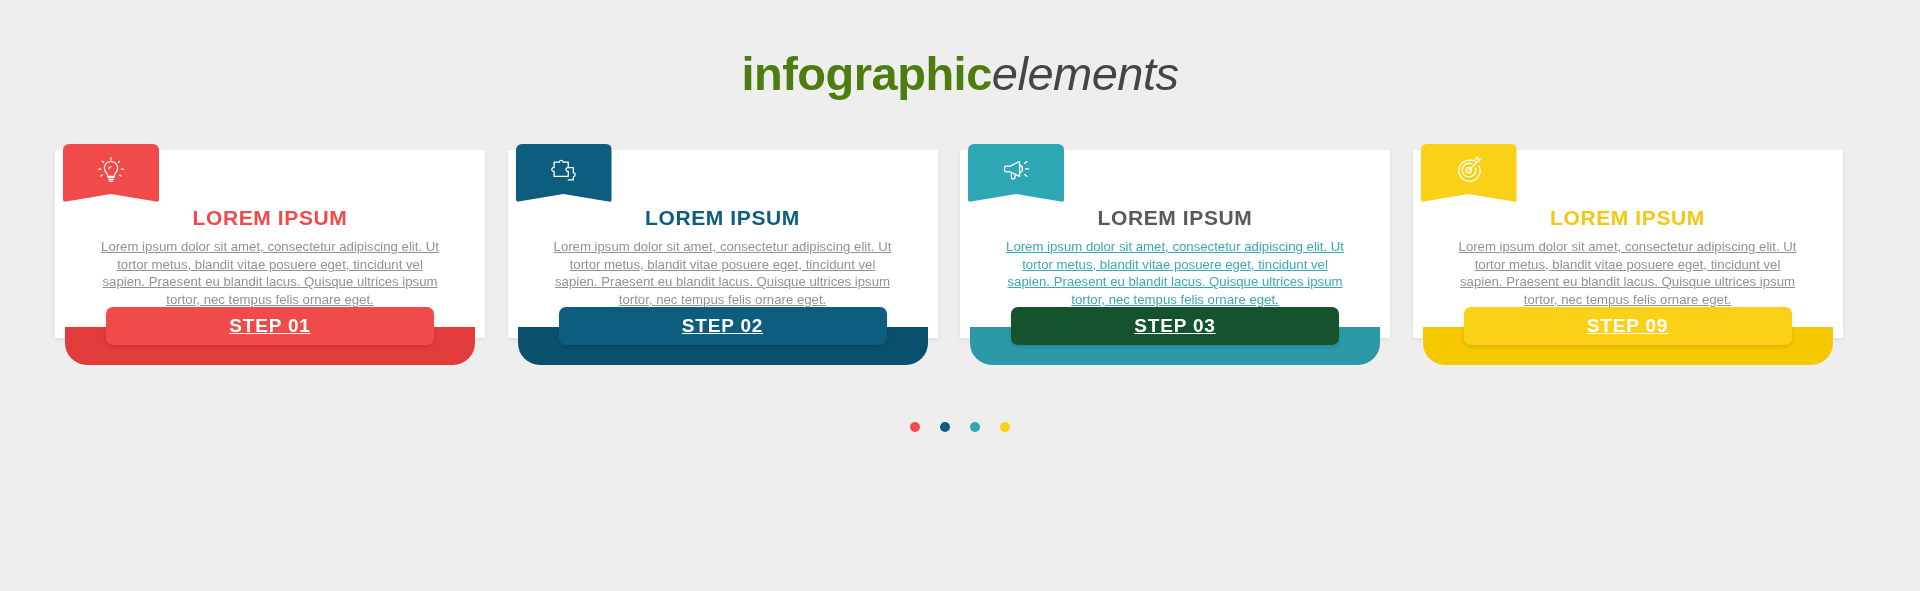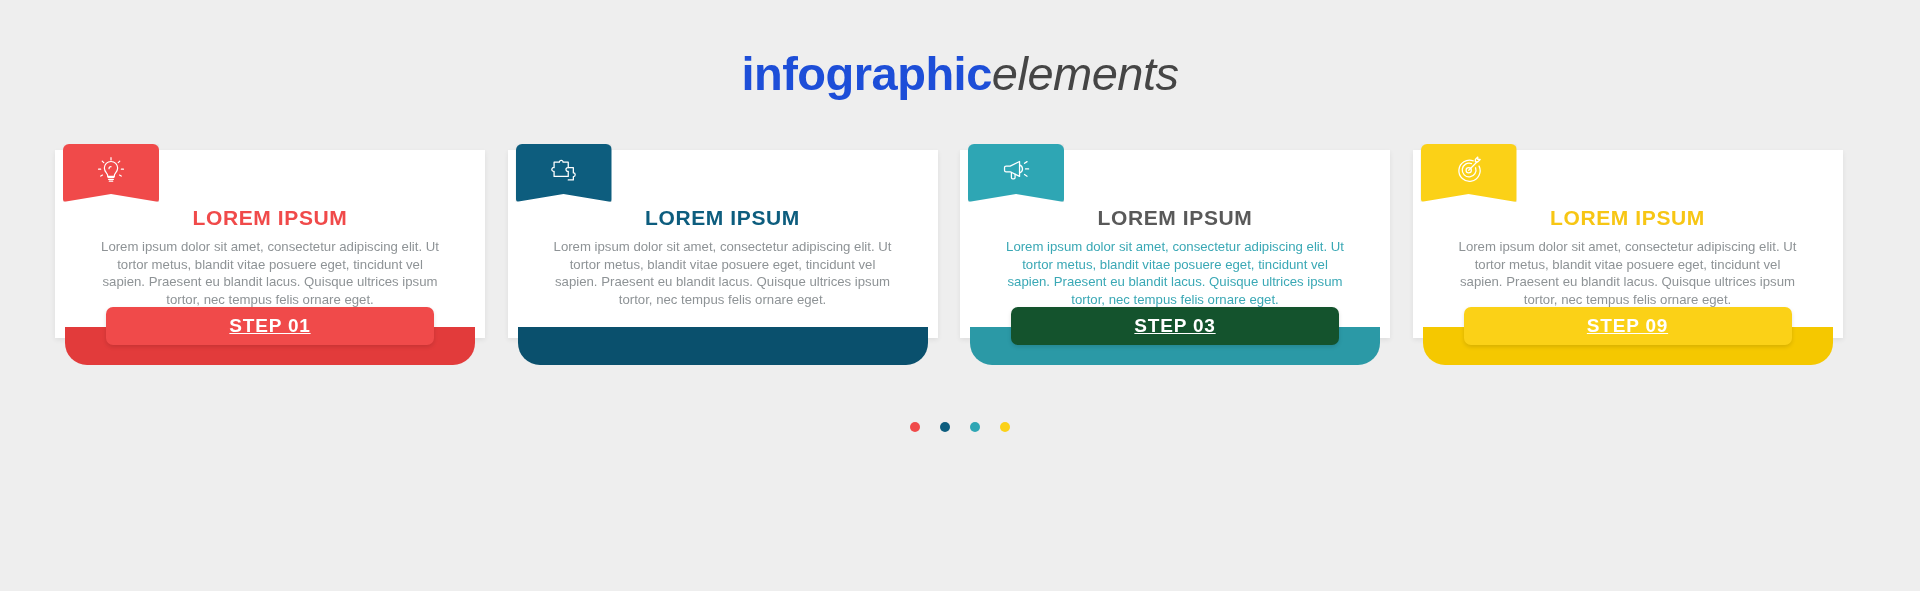--- a/index.html
+++ b/index.html
@@ -12,21 +12,21 @@
     position:relative;
   }
   #stage{position:relative;width:1920px;height:591px;}
 
   
   .title-wrap{
     position:absolute;left:0;top:46px;width:1920px;
     text-align:center;white-space:nowrap;
   }
   .title-bold{
-    font-size:47px;font-weight:bold;color:#1d4ed8;letter-spacing:-0.5px;
+    font-size:47px;font-weight:bold;color:#4d7c0f;letter-spacing:-0.5px;
   }
   .title-italic{
     font-size:47px;font-style:italic;font-weight:400;color:#454545;letter-spacing:-0.5px;
   }
 
   
   .cards{
     position:absolute;left:55px;top:150px;
     width:1810px;height:215px;
     display:flex;justify-content:space-between;
@@ -62,20 +62,21 @@
   .card-head{
     position:absolute;left:0;top:56px;width:430px;
     text-align:center;
     font-size:21px;font-weight:bold;letter-spacing:0.6px;
   }
   .card-body{
     position:absolute;left:45px;top:88px;width:340px;
     text-align:center;
     font-size:13.2px;line-height:17.5px;
     color:#8e9396;
+    text-decoration:underline;
   }
 
   
   .step-wrap{
     position:absolute;left:0;bottom:0;width:430px;height:58px;
   }
   .ledge{
     position:absolute;left:10px;bottom:0;
     width:410px;height:38px;
     border-radius:0 0 22px 22px;
@@ -144,20 +145,21 @@
     </svg>
           </span>
     </div>
 
     <div class="card-head" style="color:#0d5d7e">LOREM IPSUM</div>
 
     <div class="card-body" style="color:#8e9396">Lorem ipsum dolor sit amet, consectetur adipiscing elit. Ut tortor metus, blandit vitae posuere eget, tincidunt vel sapien. Praesent eu blandit lacus. Quisque ultrices ipsum tortor, nec tempus felis ornare eget.</div>
 
     <div class="step-wrap">
       <div class="ledge" style="background:#0a506d"></div>
+      <button class="step-btn" style="background:#0d5d7e">STEP 02</button>
     </div>
   </div>
       <div class="card">
     <div class="panel"></div>
 
     <div class="ribbon" style="background:#2ea6b4">
       <span>
             <svg width="36" height="34" viewBox="0 0 48 48" fill="none" stroke="#fff" stroke-width="1.8" stroke-linecap="round" stroke-linejoin="round">
       <path d="M10 18.5h5.8L29 12v21l-13.2-6.5H10a2.2 2.2 0 0 1-2.2-2.2v-3.6A2.2 2.2 0 0 1 10 18.5z"></path>
       <path d="M29 16.8c2.6 1.1 4.2 3.7 4.2 5.7s-1.6 4.6-4.2 5.7"></path>

